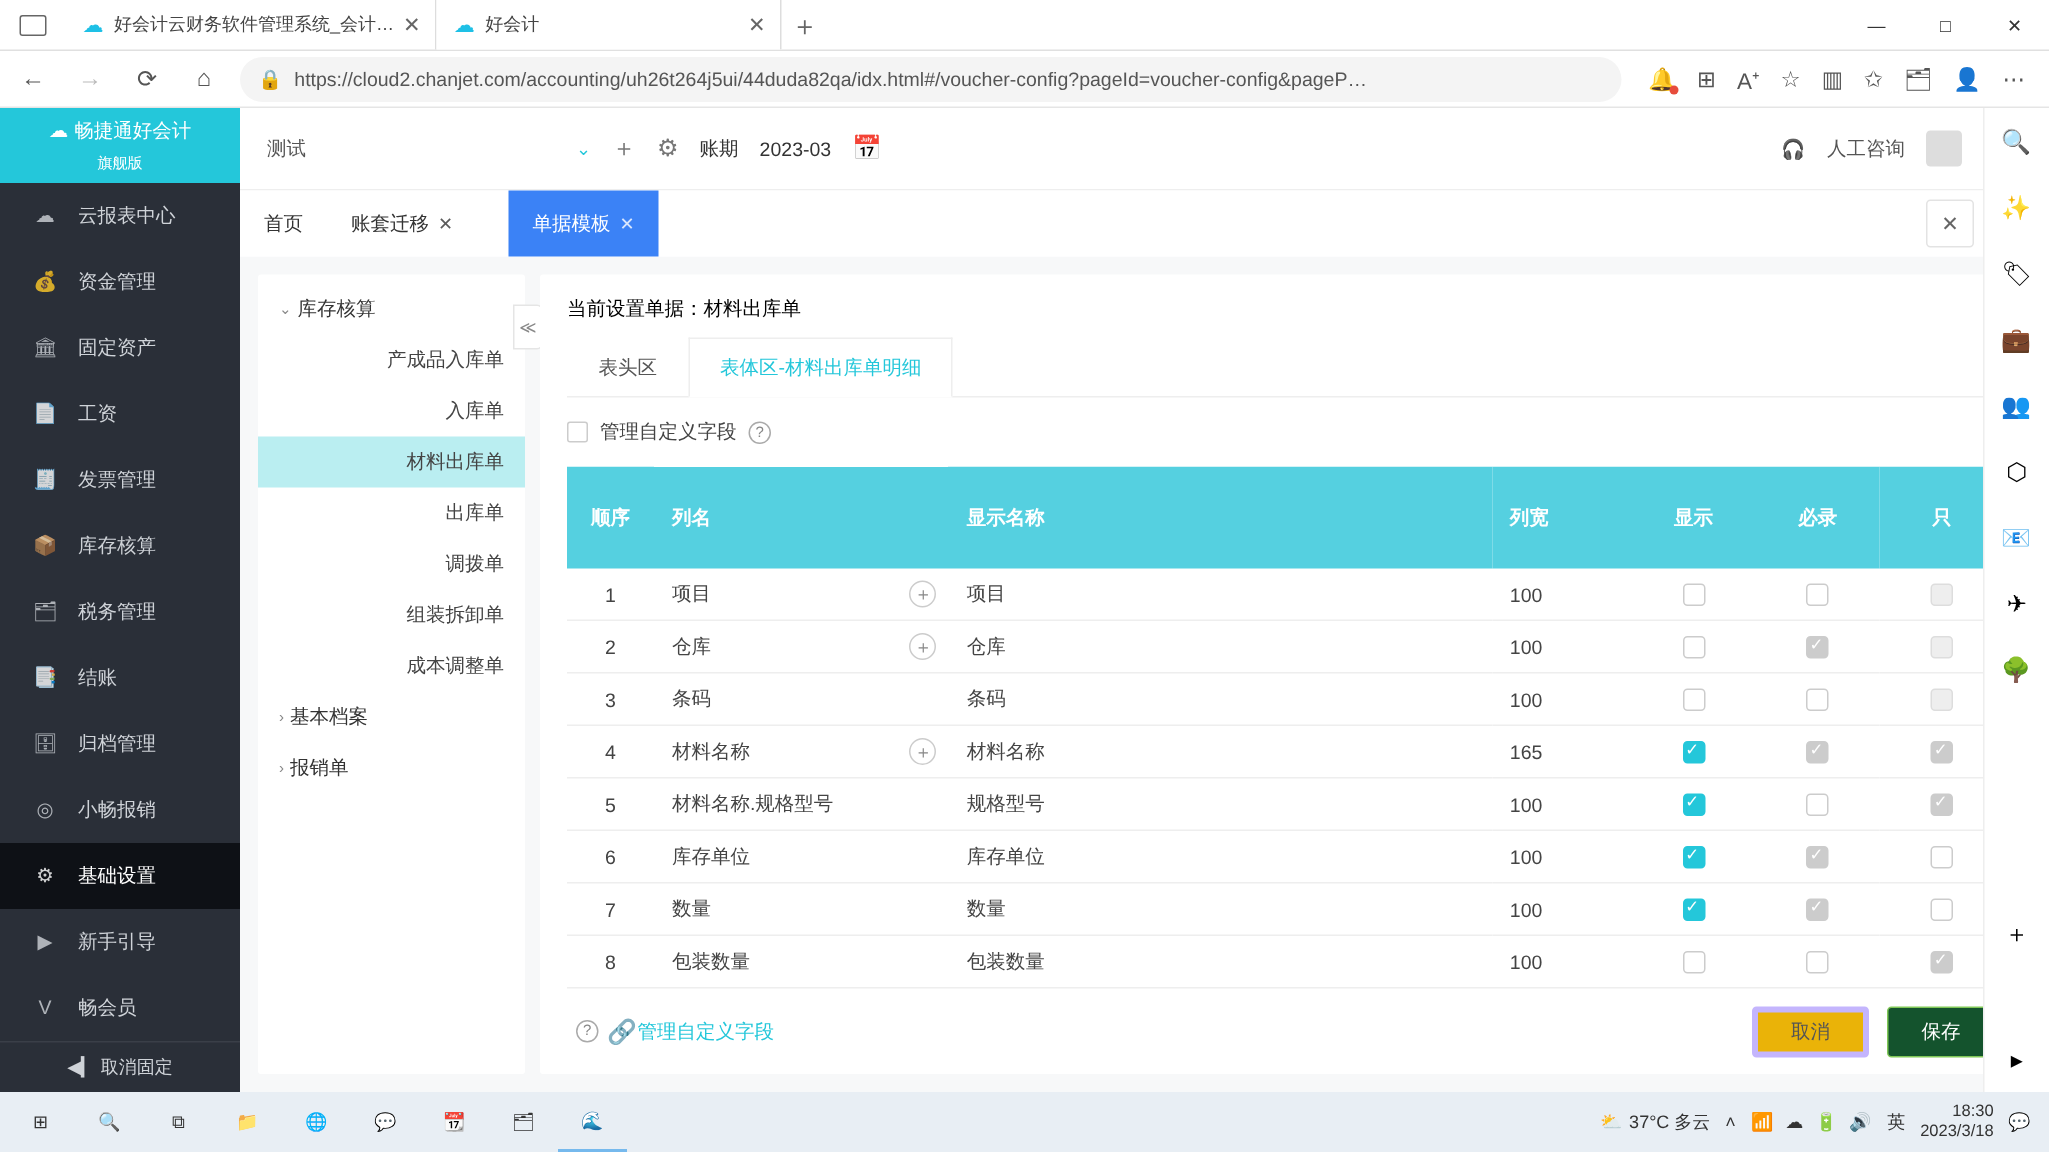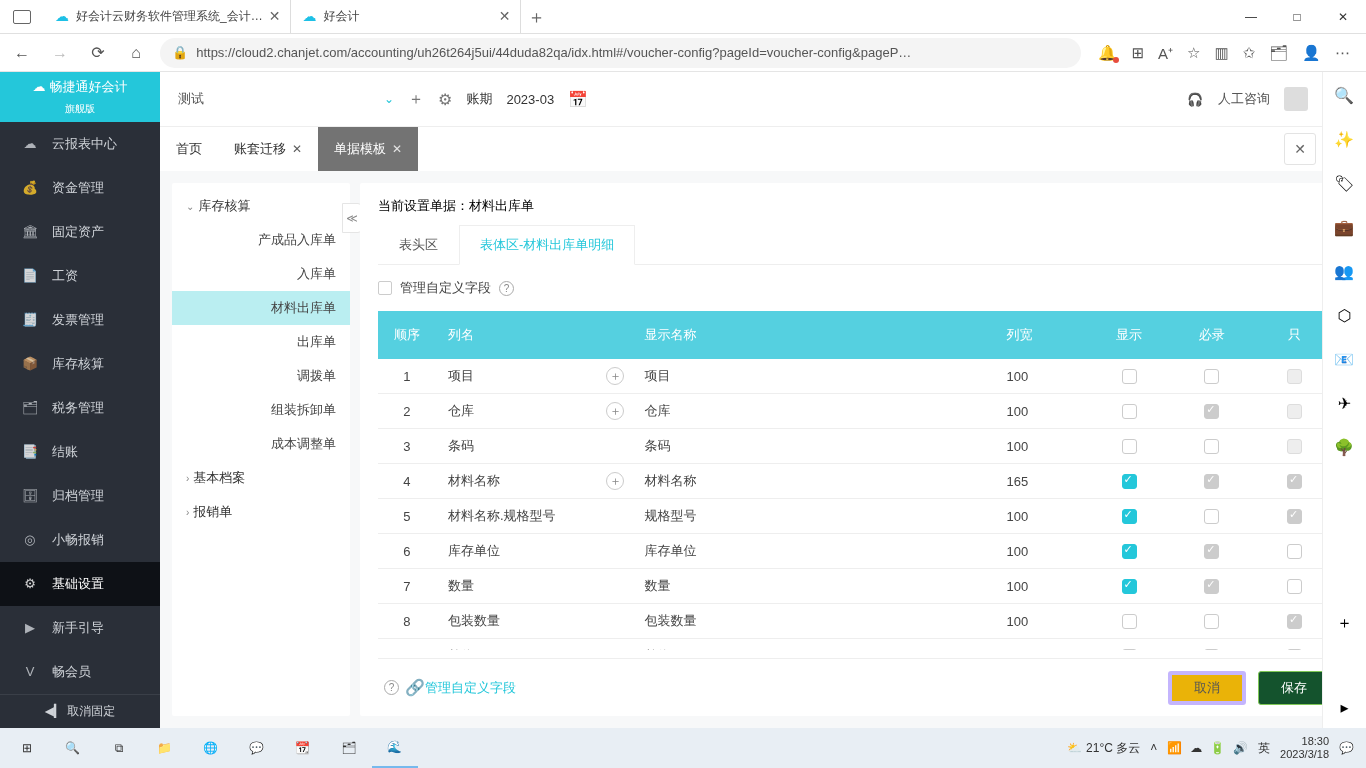--- a/index.html
+++ b/index.html
@@ -44,21 +44,21 @@
 .chev { color: #24c7da; font-size: 12px; }
 .tb-icon { color: #777; font-size: 16px; }
 .period-label { font-size: 13px; color: #333; }
 .period-val { font-size: 13px; color: #333; }
 .cal-icon { color: #24c7da; }
 .topbar-right { margin-left: auto; display: flex; align-items: center; gap: 14px; font-size: 13px; color: #555; }
 .avatar { width: 24px; height: 24px; background: #ddd; border-radius: 3px; }
 
 .subtabs { height: 44px; display: flex; align-items: stretch; background: #fff; position: relative; }
 .subtab { padding: 0 16px; display: flex; align-items: center; font-size: 13px; color: #333; gap: 6px; }
-.subtab.active { background: #737373; color: #fff; }
+.subtab.active { background: #3b82f6; color: #fff; margin-left: 21px; }
 .subtab .x { font-size: 12px; opacity: 0.8; }
 .subtabs-right { margin-left: auto; display: flex; align-items: center; gap: 8px; padding: 0 10px; }
 .sq-btn { width: 32px; height: 32px; border: 1px solid #e3e3e3; border-radius: 3px; display: flex; align-items: center; justify-content: center; color: #666; font-size: 14px; }
 
 .content { flex: 1; display: flex; background: #f7f8f9; padding: 12px; gap: 0; min-height: 0; }
 .tree-panel { width: 178px; background: #fff; border-radius: 2px; padding: 6px 0; position: relative; font-size: 13px; }
 .collapse-handle { position: absolute; right: -12px; top: 20px; width: 20px; height: 30px; background: #fff; border: 1px solid #e5e5e5; border-radius: 0 4px 4px 0; display: flex; align-items: center; justify-content: center; color: #888; font-size: 11px; }
 .tree-group { padding: 8px 14px; color: #333; display: flex; align-items: center; gap: 4px; }
 .tree-chev { font-size: 10px; color: #888; }
 .tree-item { padding: 8px 14px 8px 36px; color: #444; cursor: pointer; text-align: right; }
@@ -68,21 +68,21 @@
 .crumb { font-size: 13px; color: #000000; margin-bottom: 10px; }
 .inner-tabs { display: flex; border-bottom: 1px solid #eee; }
 .inner-tab { padding: 10px 20px; font-size: 13px; color: #555; border: 1px solid transparent; border-bottom: none; text-align: right; }
 .inner-tab.active { color: #24c7da; border-color: #eee; border-bottom: 1px solid #fff; margin-bottom: -1px; }
 .chk-row { display: flex; align-items: center; gap: 8px; padding: 14px 0; font-size: 13px; color: #444; }
 .chkbox { width: 14px; height: 14px; border: 1px solid #ccc; border-radius: 2px; display: inline-block; }
 .qmark { width: 15px; height: 15px; border: 1px solid #aaa; border-radius: 50%; display: inline-flex; align-items: center; justify-content: center; font-size: 10px; color: #888; }
 
 .grid-wrap { overflow: hidden; flex: 1; display: flex; flex-direction: column; min-height: 0; }
 .grid { width: 100%; border-collapse: collapse; font-size: 13px; }
-.grid th { background: #55d0e0; color: #fff; font-weight: normal; text-align: left; padding: 15px 12px; }
+.grid th { background: #55d0e0; color: #fff; font-weight: bold; text-align: left; padding: 25px 12px; }
 .grid th.center { text-align: center; }
 .grid td { border-bottom: 1px solid #eee; padding: 8px 12px; color: #444; }
 .grid td.center { text-align: center; }
 .col-seq { width: 56px; text-align: center; }
 .col-name { width: 190px; position: relative; }
 .col-disp { width: 350px; }
 .col-w { width: 90px; }
 .col-chk { width: 80px; text-align: center; }
 .plus-btn { position: absolute; right: 8px; top: 50%; transform: translateY(-50%); width: 18px; height: 18px; border: 1px solid #ccc; border-radius: 50%; display: flex; align-items: center; justify-content: center; color: #888; font-size: 12px; }
 .cb { width: 15px; height: 15px; border: 1px solid #ccc; border-radius: 3px; display: inline-block; vertical-align: middle; }
@@ -457,21 +457,21 @@
   <div class="tb-item">⧉</div>
   <div class="tb-item">📁</div>
   <div class="tb-item">🌐</div>
   <div class="tb-item">💬</div>
   <div class="tb-item">📆</div>
   <div class="tb-item">🗂</div>
   <div class="tb-item" style="border-bottom:2px solid #76b9ed">🌊</div>
   <div class="tb-right">
     <div class="weather">
         <span>⛅</span>
-        <span>21°C 多云</span>
+        <span>37°C 多云</span>
       </div>
     <span>˄</span>
     <div class="tray">
       <span>📶</span>
       <span>☁</span>
       <span>🔋</span>
       <span>🔊</span>
     </div>
     <span>英</span>
     <div class="clock">

